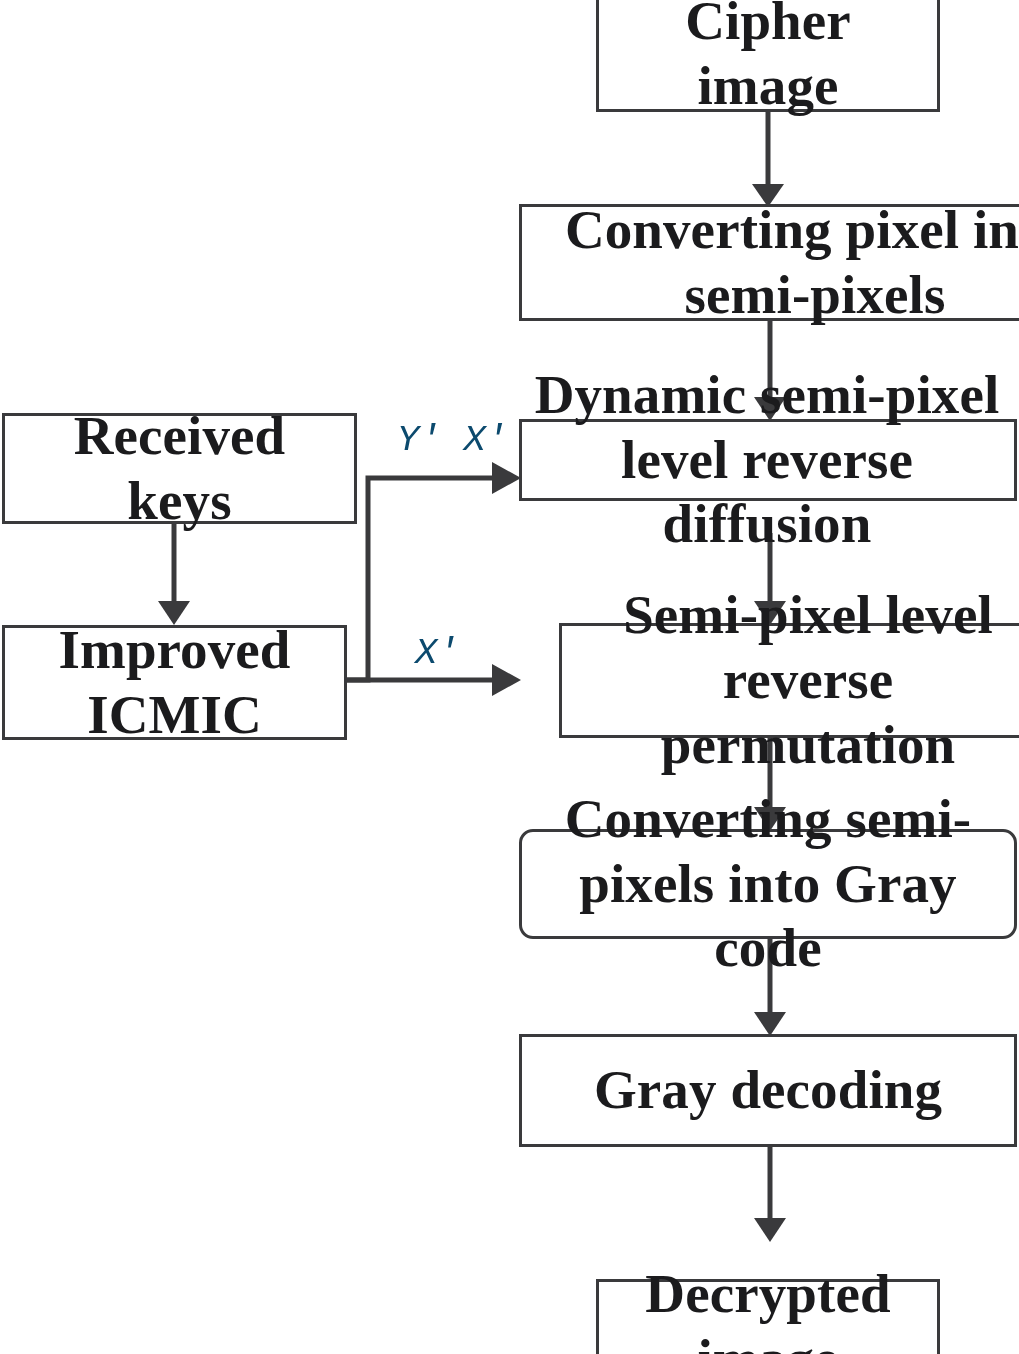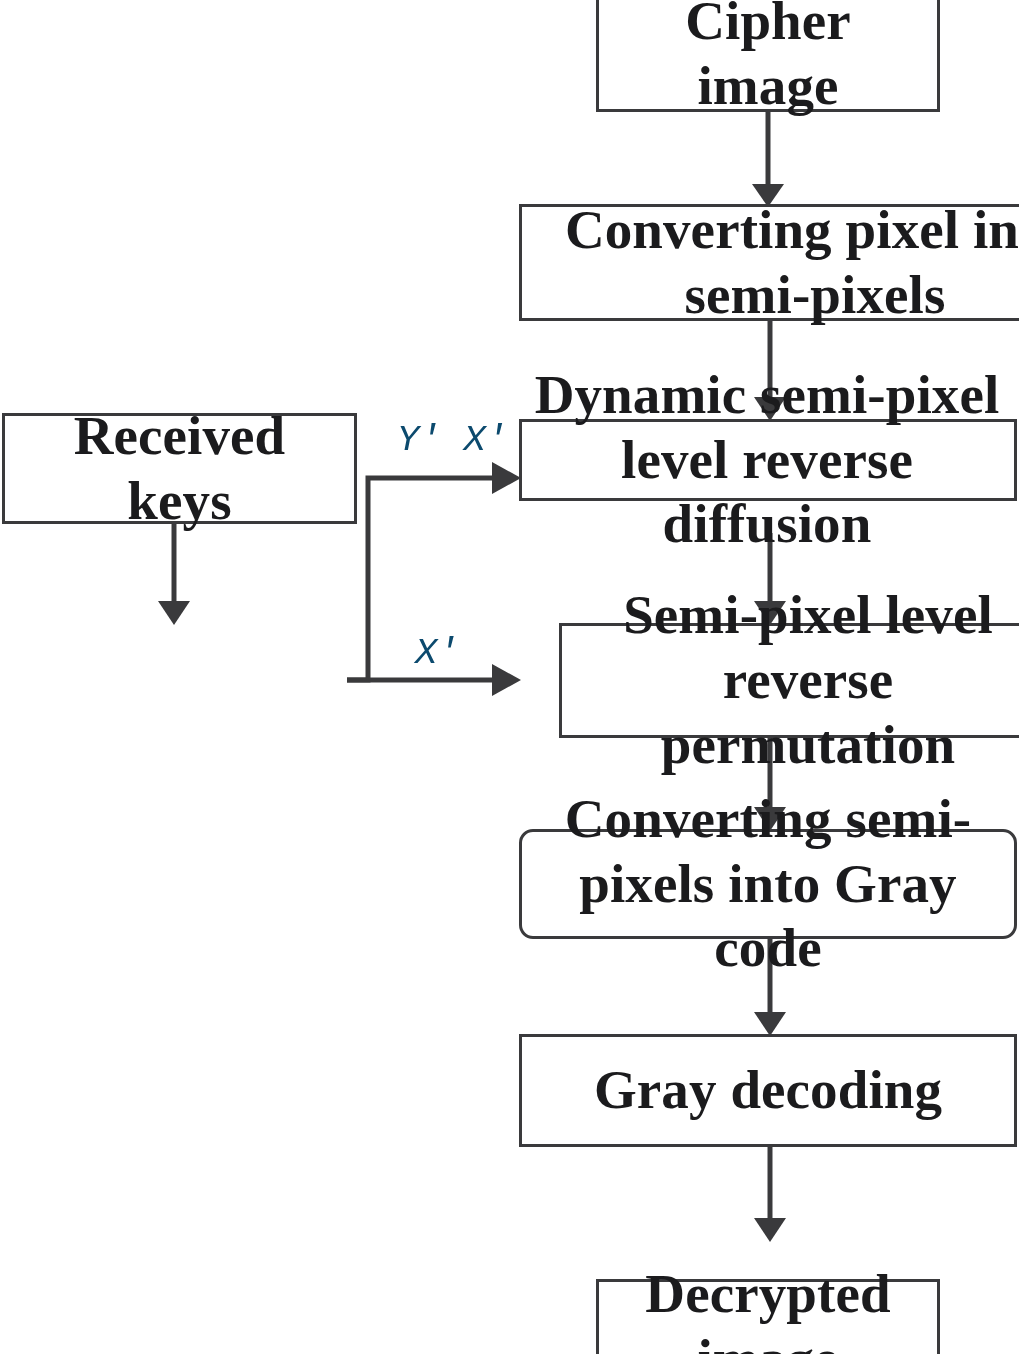--- a/index.html
+++ b/index.html
@@ -141,18 +141,21 @@
   </div>
 
   <div class="node" style="left:596px; top:1240px; width:344px; height:96px;margin-top:39px;">
     <span class="label">Decrypted image</span>
   </div>
 
   <div class="node" style="left:2px; top:413px; width:355px; height:111px;">
     <span class="label">Received keys</span>
   </div>
 
+  <div class="node" style="left:2px; top:625px; width:345px; height:115px;">
+    <span class="label">Improved ICMIC</span>
+  </div>
 
   <div class="edge-label" style="left:397px; top:419px;">Y′ X′</div>
 
   <div class="edge-label" style="left:415px; top:632px;">X′</div>
 
 </div>
 
 </body></html>

